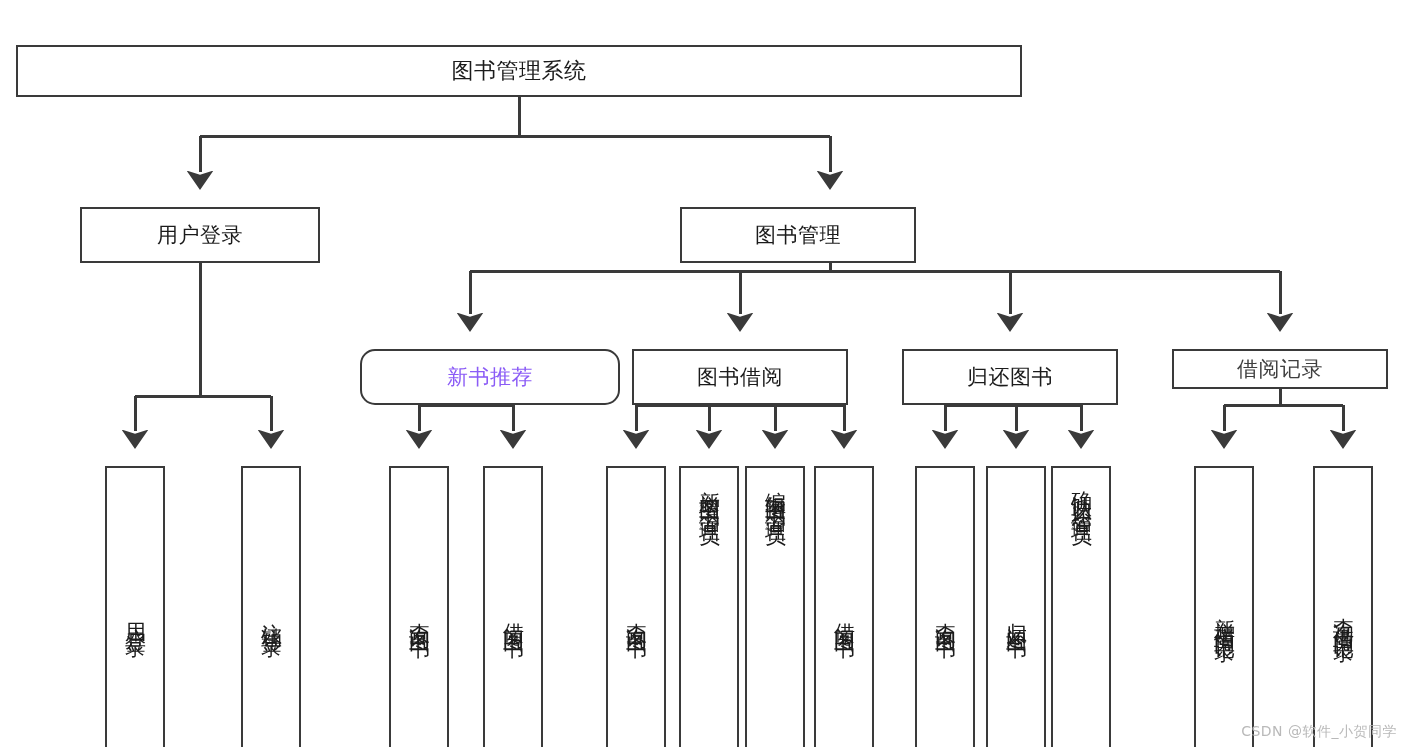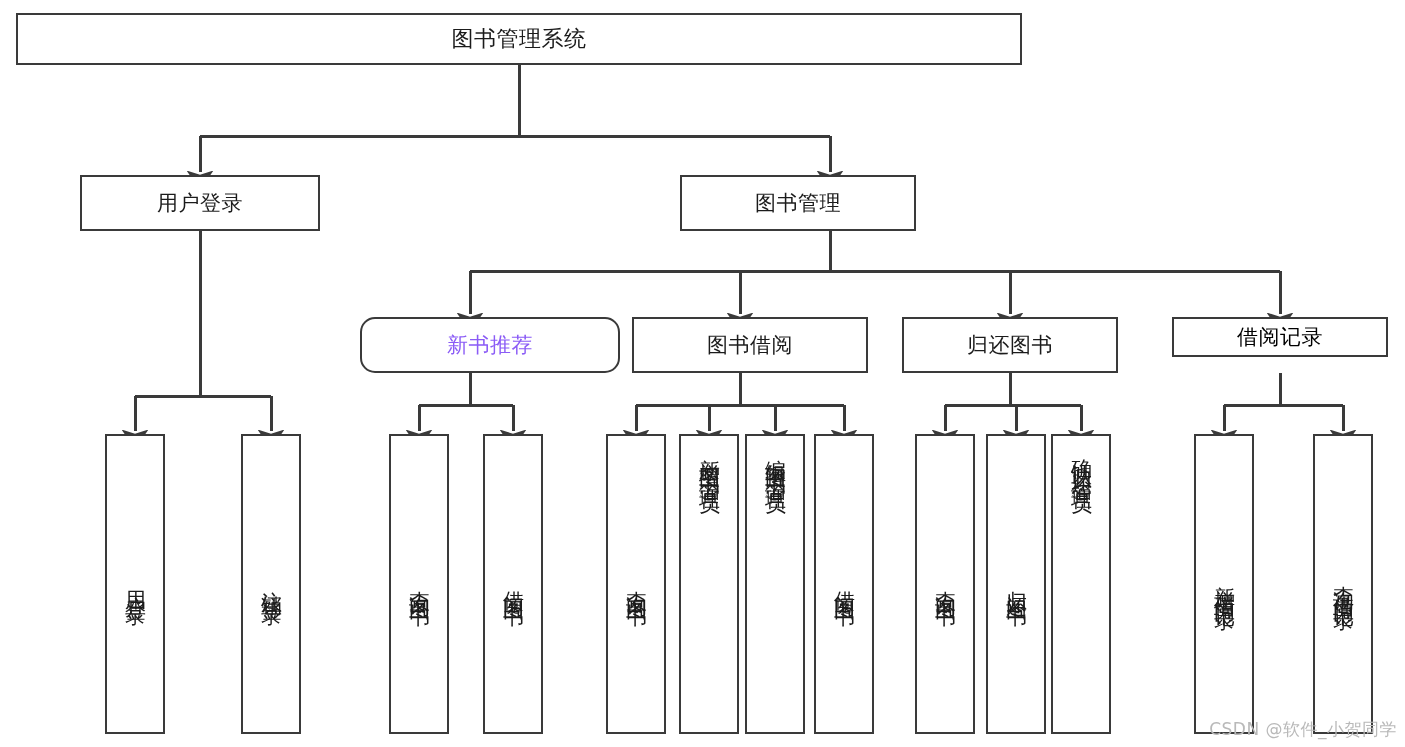--- a/index.html
+++ b/index.html
@@ -28,20 +28,21 @@
   }
   .node {
     position: absolute;
     box-sizing: border-box;
     background: #ffffff;
     border: 2px solid #3b82f6;
     display: flex;
     align-items: center;
     justify-content: center;
     color: #1b1b1b;
+    margin-top: 32px;
   }
   .node .label {
     display: block;
     text-align: center;
     line-height: 1.18;
     white-space: nowrap;
   }
   
   .node.horiz .label {
     writing-mode: horizontal-tb;
@@ -66,21 +67,21 @@
     white-space: nowrap;
   }
   .node.vert.middle {
     align-items: center;
     padding-top: 0;
   }
   .watermark {
     position: absolute;
     right: 8px;
     bottom: 6px;
-    font-size: 17px;
+    font-size: 14px;
     color: #b9b9b9;
     letter-spacing: 0.5px;
     white-space: nowrap;
     user-select: none;
   }
 </style>
 </head>
 <body>
 
 <div id="canvas">
@@ -130,27 +131,27 @@
       </div>
       <div class="node horiz" style="left: 80px; top: 175px; width: 240px; height: 56px; border-color: rgb(58, 58, 58); color: rgb(27, 27, 27);">
         <span class="label">用户登录</span>
       </div>
       <div class="node horiz" style="left: 680px; top: 175px; width: 236px; height: 56px; border-color: rgb(58, 58, 58); color: rgb(27, 27, 27);">
         <span class="label">图书管理</span>
       </div>
       <div class="node horiz" style="left: 360px; top: 317px; width: 260px; height: 56px; border-color: rgb(58, 58, 58); color: #8b5cf6; border-radius: 15px;">
         <span class="label">新书推荐</span>
       </div>
-      <div class="node horiz" style="left: 632px; top: 317px; width: 236px; height: 56px; border-color: rgb(58, 58, 58); color: rgb(27, 27, 27);">
+      <div class="node horiz" style="left: 632px; top: 317px; width: 216px; height: 56px; border-color: rgb(58, 58, 58); color: rgb(27, 27, 27);">
         <span class="label">图书借阅</span>
       </div>
       <div class="node horiz" style="left: 902px; top: 317px; width: 216px; height: 56px; border-color: rgb(58, 58, 58); color: rgb(27, 27, 27);">
         <span class="label">归还图书</span>
       </div>
-      <div class="node horiz" style="left: 1172px; top: 317px; width: 216px; height: 40px; border-color: rgb(58, 58, 58); color: #000000;">
+      <div class="node horiz" style="left: 1172px; top: 317px; width: 216px; height: 40px; border-color: rgb(58, 58, 58); color: #404040;">
         <span class="label">借阅记录</span>
       </div>
       <div class="node vert middle" style="left: 105px; top: 434px; width: 60px; height: 300px; border-color: rgb(58, 58, 58); color: rgb(27, 27, 27);">
         <span class="label">用户登录</span>
       </div>
       <div class="node vert middle" style="left: 241px; top: 434px; width: 60px; height: 300px; border-color: rgb(58, 58, 58); color: rgb(27, 27, 27);">
         <span class="label">注销登录</span>
       </div>
       <div class="node vert middle" style="left: 389px; top: 434px; width: 60px; height: 300px; border-color: rgb(58, 58, 58); color: rgb(27, 27, 27);">
         <span class="label">查询图书</span>

